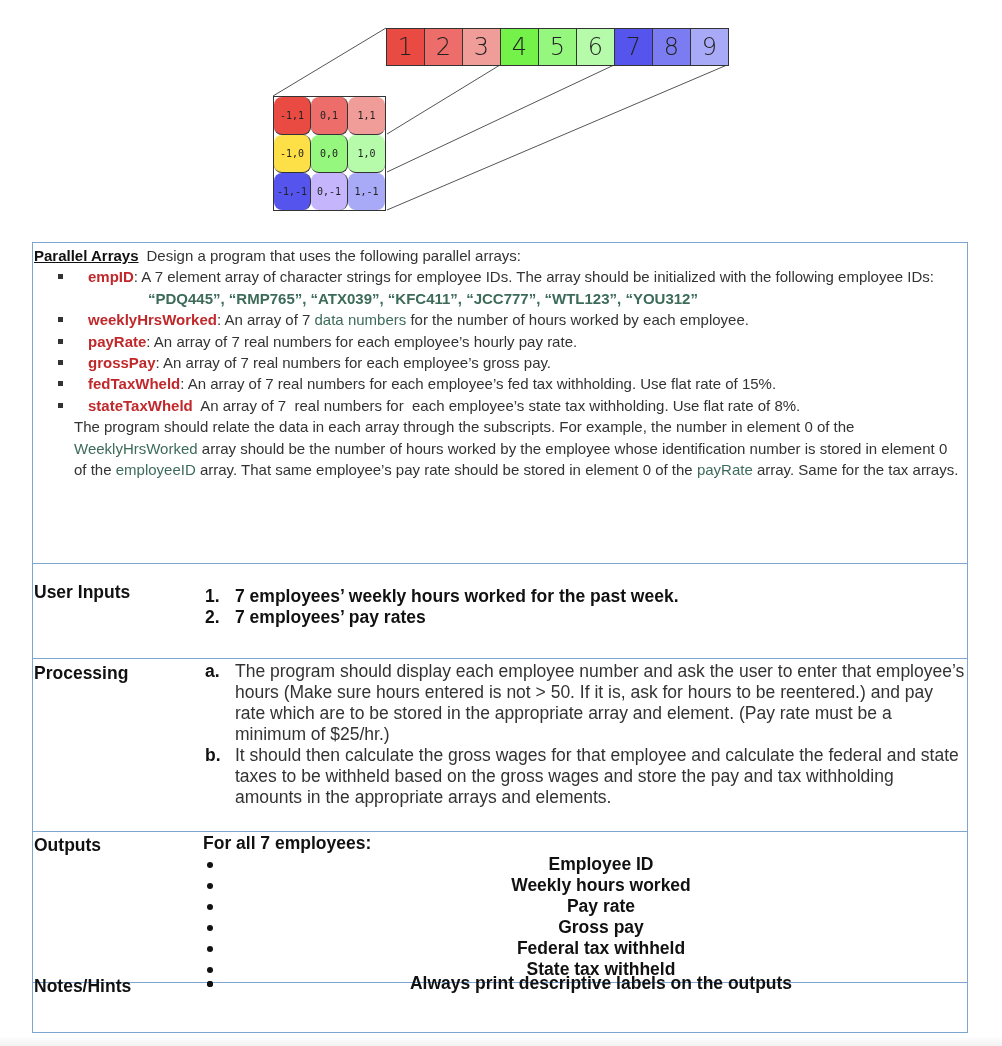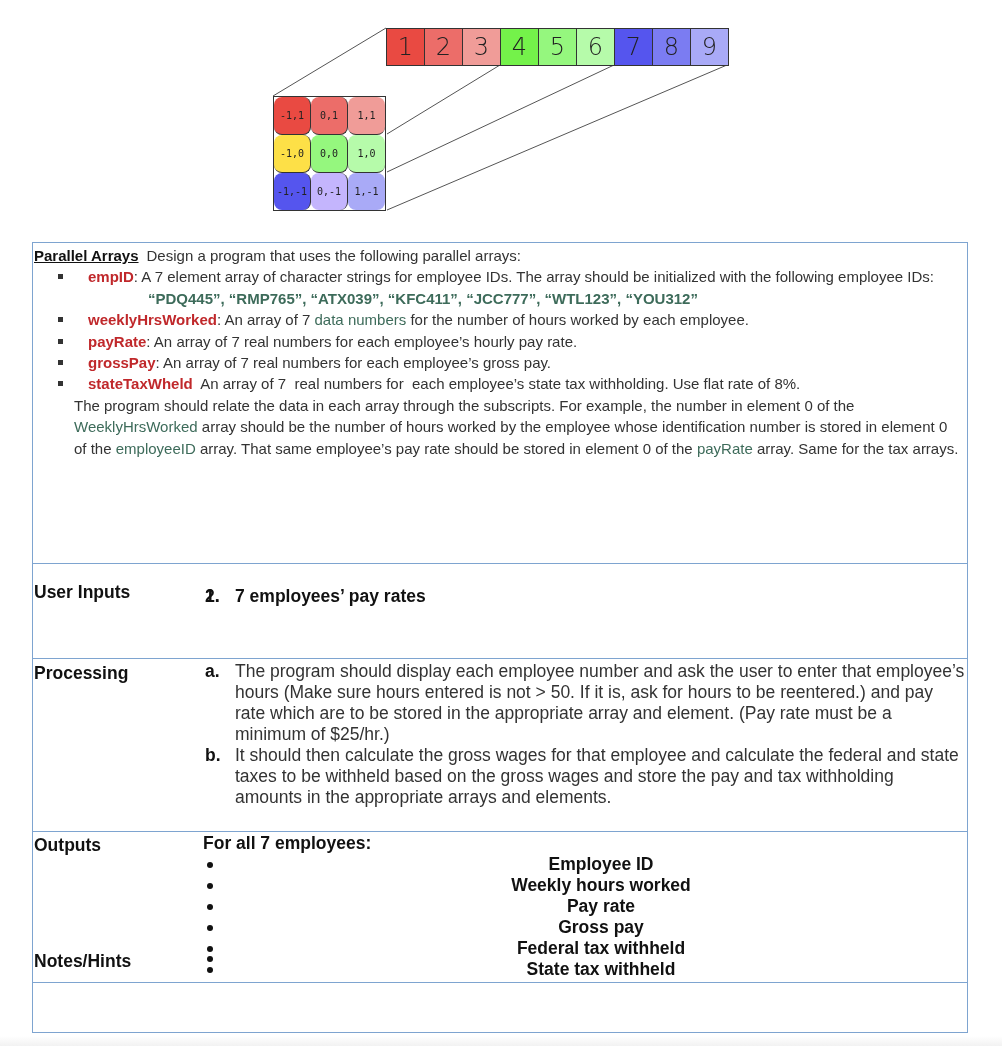--- a/index.html
+++ b/index.html
@@ -37,21 +37,21 @@
       position: absolute; left: 32px; top: 242px; width: 934px; height: 789px;
       border: 1px solid #7ea4d0;
       font-family: "Liberation Sans", sans-serif;
     }
     .row { position: absolute; left: 0; right: 0; border-bottom: 1px solid #7ea4d0; }
     .row:last-child { border-bottom: none; }
     .r-intro { top: 0; height: 320px; }
     .r-inputs { top: 321px; height: 94px; }
     .r-proc { top: 416px; height: 172px; }
     .r-out { top: 589px; height: 150px; }
-    .r-notes { top: 704px; height: 49px; }
+    .r-notes { top: 729px; height: 49px; }
 
     .intro { padding: 2px 0 0 1px; font-size: 15px; line-height: 21.4px; color: #333; }
     .title { font-weight: bold; text-decoration: underline; color: #111; }
     .title-rest { margin-left: 8px; }
     ul.arrays { list-style: none; margin: 0; padding: 0; }
     ul.arrays li { position: relative; padding-left: 54px; padding-right: 6px; }
     ul.arrays li .sq {
       position: absolute; left: 24px; top: 8px; width: 5px; height: 5px; background: #333;
     }
     .var { color: #c0282b; font-weight: bold; }
@@ -125,34 +125,38 @@
         <li>
           <span class="sq"></span>
           <span class="var">payRate</span><span>: An array of 7 real numbers for each employee’s hourly pay rate.</span>
         </li>
         <li>
           <span class="sq"></span>
           <span class="var">grossPay</span><span>: An array of 7 real numbers for each employee’s gross pay.</span>
         </li>
         <li>
           <span class="sq"></span>
+          <span class="var">fedTaxWheld</span><span>: An array of 7 real numbers for each employee’s fed tax withholding. Use flat rate of 15%.</span>
+        </li>
+        <li>
+          <span class="sq"></span>
           <span class="var">stateTaxWheld</span><span style="white-space:pre-wrap">  An array of 7  real numbers for  each employee’s state tax withholding. Use flat rate of 8%.</span>
         </li>
       </ul>
       <div class="para">
         <span>The program should relate the data in each array through the subscripts. For example, the number in element 0 of the </span><span class="green">WeeklyHrsWorked</span><span> array should be the number of hours worked by the employee whose identification number is stored in element 0 of the </span><span class="green">employeeID</span><span> array. That same employee’s pay rate should be stored in element 0 of the </span><span class="green">payRate</span><span> array. Same for the tax arrays.</span>
       </div>
     </div>
   </div>
 
   <div class="row r-inputs">
     <div class="label" style="top:18px">User Inputs</div>
     <div class="content bold" style="top:22px">
       <ol class="olist">
-        <li><span class="num">1.</span></li>
+        <li><span class="num">1.</span><span>7 employees’ weekly hours worked for the past week.</span></li>
         <li><span class="num">2.</span><span>7 employees’ pay rates</span></li>
       </ol>
     </div>
   </div>
 
   <div class="row r-proc">
     <div class="label" style="top:4px">Processing</div>
     <div class="content" style="top:2px">
       <ol class="olist">
         <li><span class="num">a.</span><span>The program should display each employee number and ask the user to enter that employee’s hours  (Make sure hours entered is not &gt; 50.  If it is, ask for hours to be reentered.) and pay rate which are to be stored in the appropriate array and element. (Pay rate must be a minimum of $25/hr.)</span></li>
@@ -174,18 +178,19 @@
         <li><span class="dot"></span><span>State tax withheld</span></li>
       </ul>
     </div>
   </div>
 
   <div class="row r-notes">
     <div class="label" style="top:4px">Notes/Hints</div>
     <div class="content bold" style="top:1px">
       <ul class="blist">
         <li><span class="dot"></span></li>
+        <li><span class="dot"></span><span>Always print descriptive labels on the outputs</span></li>
       </ul>
     </div>
   </div>
 </div>
 
 <div class="bottom-fade"></div>
 
 </body></html>

